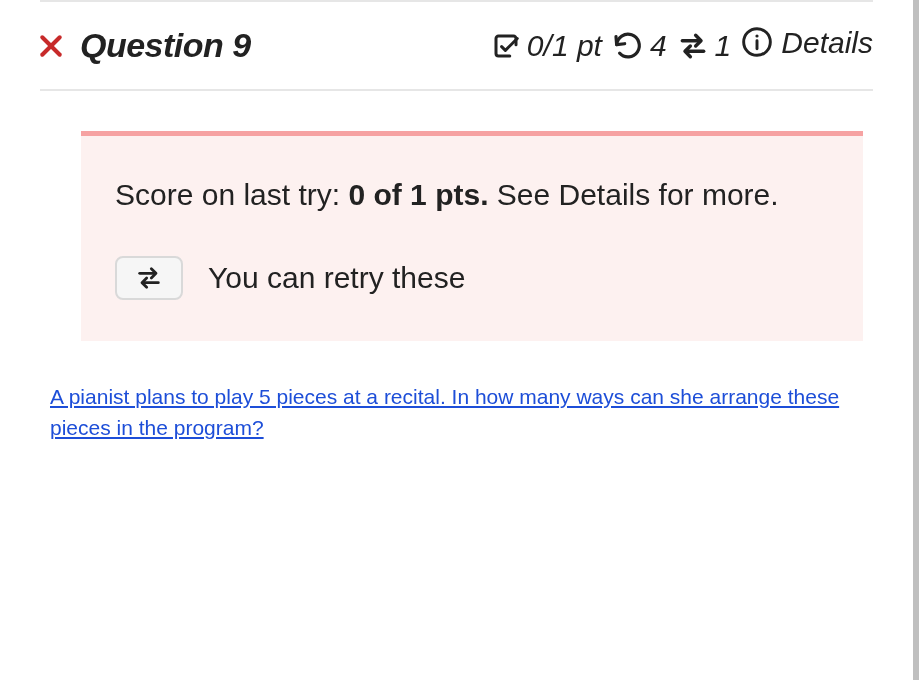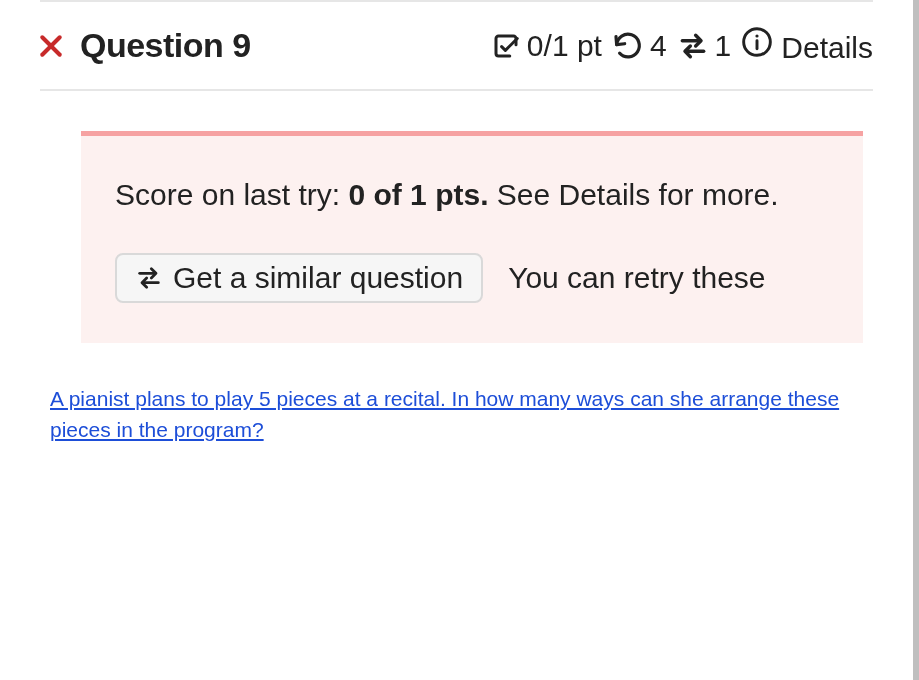--- a/index.html
+++ b/index.html
@@ -20,20 +20,21 @@
   .rule-top {
     height: 2px;
     background: #e6e6e6;
     margin: 0 40px;
   }
   .header {
     display: flex;
     align-items: center;
     padding: 24px 40px 24px 36px;
     gap: 2px;
+    font-style: italic;
   }
   .header-left {
     display: flex;
     align-items: center;
     flex: 0 0 auto;
     gap: 14px;
   }
   .x-icon svg { display: block; }
   .q-title {
     font-size: 34px;
@@ -53,21 +54,21 @@
   }
   .stat {
     display: flex;
     align-items: center;
     gap: 6px;
   }
   .stat svg { display: block; }
   .stat-text { font-size: 30px; }
   .details-link {
     display: flex;
-    align-items: flex-end;
+    align-items: flex-start;
     gap: 8px;
   }
   .rule-mid {
     height: 2px;
     background: #e6e6e6;
     margin: 0 40px;
   }
 
   .score-box-wrap {
     padding: 40px 50px 20px 60px;
@@ -194,21 +195,20 @@
       <div class="retry-row">
         <button class="similar-btn">
           <span>
             <svg width="28" height="28" viewBox="0 0 24 24" fill="none" stroke="#222" stroke-width="2.4" stroke-linecap="round" stroke-linejoin="round">
               <path d="M4 8h13"></path>
               <polyline points="14,4 18,8 14,12" fill="none"></polyline>
               <path d="M20 16H7"></path>
               <polyline points="10,12 6,16 10,20" fill="none"></polyline>
             </svg>
           </span>
-          <span>Get a similar question</span>
         </button>
         &nbsp;&nbsp;<span class="retry-text">You can retry these</span>
       </div>
     </div>
   </div>
 
   <div class="question-body">A pianist plans to play 5 pieces at a recital. In how many ways can she arrange these pieces in the program?</div>
 
 </div>
 

